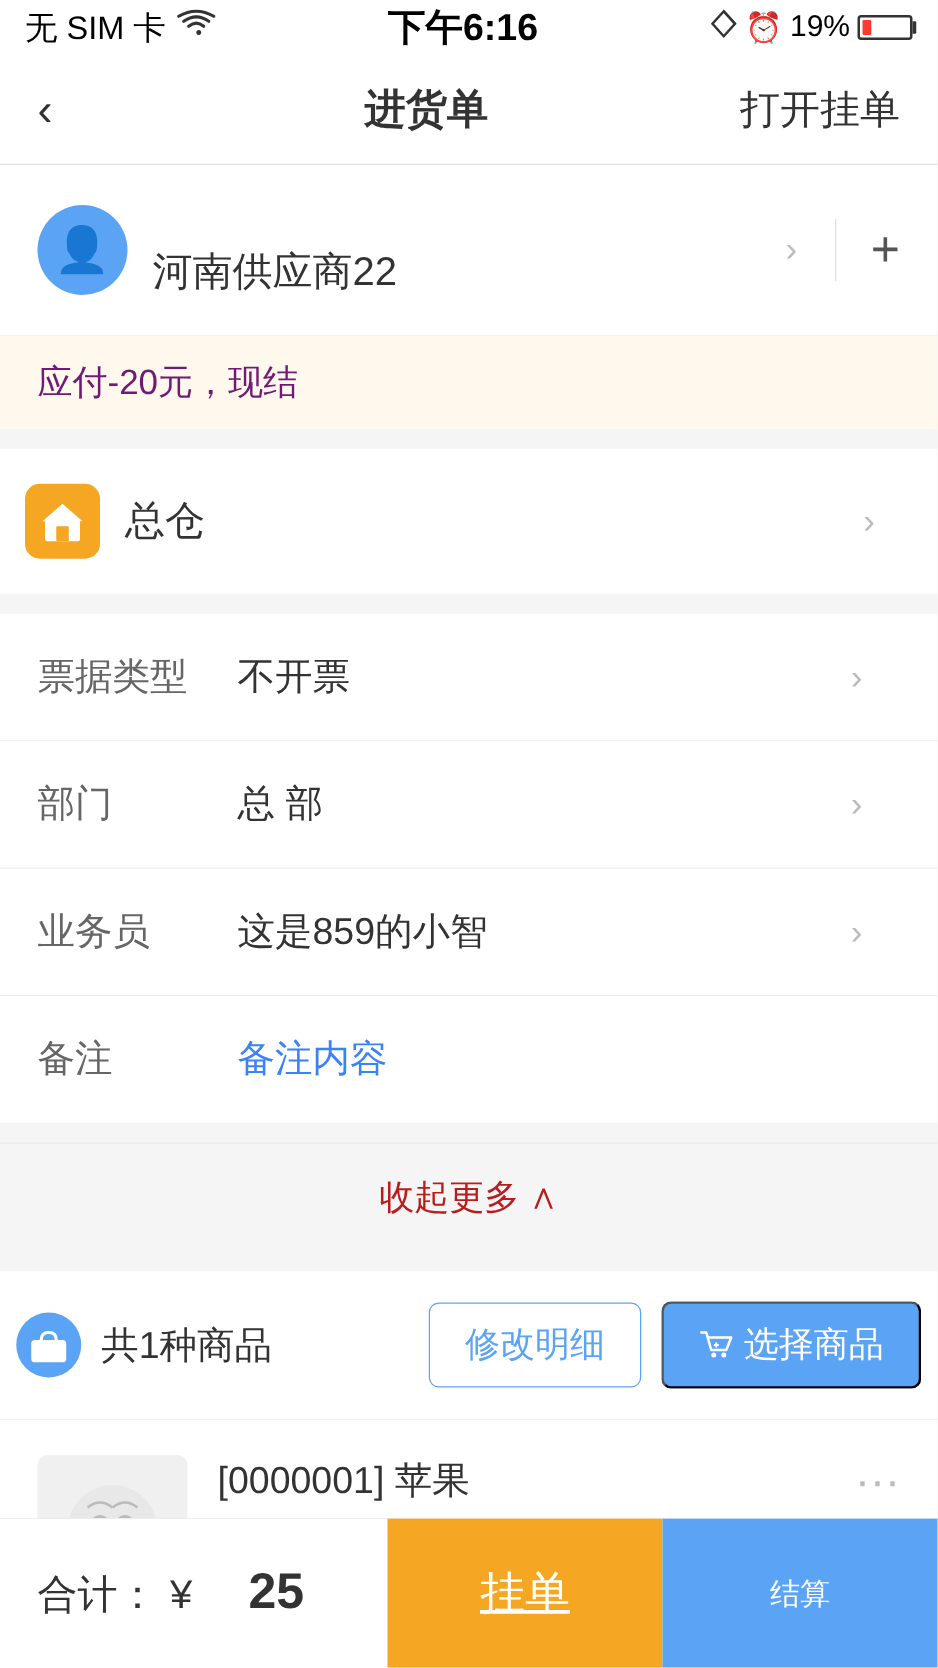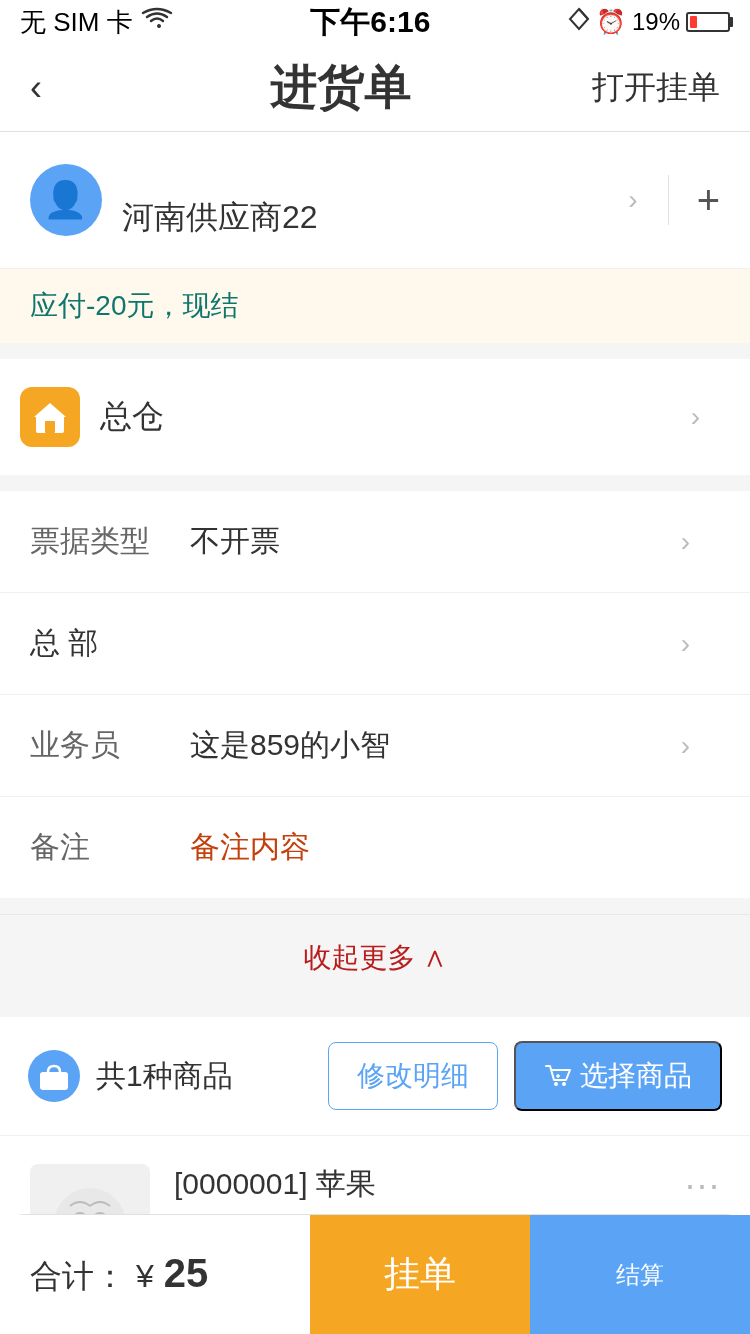--- a/index.html
+++ b/index.html
@@ -40,21 +40,21 @@
       width: 100%;
       height: 88px;
       background: #fff;
       display: flex;
       align-items: center;
       justify-content: space-between;
       padding: 0 30px;
       border-bottom: 1px solid #e0e0e0;
     }
     .nav-back { font-size: 36px; color: #333; width: 60px; }
-    .nav-title { font-size: 47px; font-weight: 600; color: #333; }
+    .nav-title { font-size: 33px; font-weight: 600; color: #333; }
     .nav-action { font-size: 32px; color: #333; }
 
     
     .content { background: #f5f5f5; }
 
     
     .card {
       background: #fff;
       margin-bottom: 16px;
     }
@@ -74,21 +74,21 @@
     .supplier-avatar-icon { color: #fff; font-size: 36px; }
     .supplier-name { flex: 1; font-size: 32px; color: #333; margin-top: 36px; }
     .chevron { font-size: 28px; color: #bbb; margin-right: 30px; }
     .add-btn { font-size: 40px; color: #555; }
 
     
     .notice-bar {
       background: #fff8ec;
       padding: 18px 30px;
       font-size: 28px;
-      color: #0f766e;
+      color: #701a75;
     }
 
     
     .warehouse-row {
       display: flex;
       align-items: center;
       padding: 28px 20px;
       background: #fff;
     }
     .warehouse-icon-wrap {
@@ -102,38 +102,38 @@
     .form-section { background: #fff; }
     .form-row {
       display: flex;
       align-items: center;
       padding: 30px 30px;
       border-bottom: 1px solid #f0f0f0;
     }
     .form-row:last-child { border-bottom: none; }
     .form-label { font-size: 30px; color: #666; width: 160px; flex-shrink: 0; }
     .form-value { flex: 1; font-size: 30px; color: #333; }
-    .form-placeholder { flex: 1; font-size: 30px; color: #c2410c; }
+    .form-placeholder { flex: 1; font-size: 30px; color: #3b82f6; }
 
     
     .collapse-bar {
       background: #f5f5f5;
       text-align: center;
       padding: 24px;
       font-size: 28px;
       color: #b91c1c;
       border-top: 1px solid #e8e8e8;
     }
 
     
     .product-header {
       background: #fff;
       display: flex;
       align-items: center;
-      padding: 24px 28px;
+      padding: 24px 13px;
       border-bottom: 1px solid #f0f0f0;
     }
     .product-count-icon {
       width: 52px; height: 52px; border-radius: 50%; background: #5ba4f5;
       display: flex; align-items: center; justify-content: center;
       margin-right: 16px; flex-shrink: 0;
     }
     .product-count-text { flex: 1; font-size: 30px; color: #333; }
     .btn-modify {
       border: 1.5px solid #5ba4f5; color: #5ba4f5; background: #fff;
@@ -167,37 +167,36 @@
     .bottom-spacer { height: 120px; }
     .bottom-bar {
       position: fixed;
       bottom: 0;
       left: 0;
       width: 750px;
       height: 120px;
       display: flex;
       background: #fff;
       border-top: 1px solid #e0e0e0;
-      border-radius: 25px;
     }
     .bottom-total {
       flex: 1;
       display: flex;
       flex-direction: column;
       justify-content: center;
       padding: 0 30px;
       background: #fff;
     }
     .total-row { font-size: 32px; color: #333; display: flex; align-items: baseline; gap: 10px; }
-    .total-amount { font-size: 40px; font-weight: 600; color: #333; }
+    .total-amount { font-size: 40px; font-weight: 600; color: #333; margin-left: 35px; }
     .total-sub { font-size: 24px; color: #999; margin-top: 4px; }
     .btn-hang {
       width: 220px; background: #f5a623; color: #fff;
       font-size: 36px; display: flex; align-items: center; justify-content: center;
-      border: none; outline: none;
+      border: none; outline: none; text-decoration: underline;
     }
     .btn-checkout {
       width: 220px; background: #5ba4f5; color: #fff;
       font-size: 24px; display: flex; align-items: center; justify-content: center;
       border: none; outline: none;
     }
   </style>
 </head>
 <body>
 
@@ -264,20 +263,21 @@
     </div>
   </div>
 
   <div class="form-section card">
     <div class="form-row">
       <div class="form-label">票据类型</div>
       <div class="form-value">不开票</div>
       <span class="chevron">›</span>
     </div>
     <div class="form-row">
+      <div class="form-label">部门</div>
       <div class="form-value">总 部</div>
       <span class="chevron">›</span>
     </div>
     <div class="form-row">
       <div class="form-label">业务员</div>
       <div class="form-value">这是859的小智</div>
       <span class="chevron">›</span>
     </div>
     <div class="form-row">
       <div class="form-label">备注</div>

